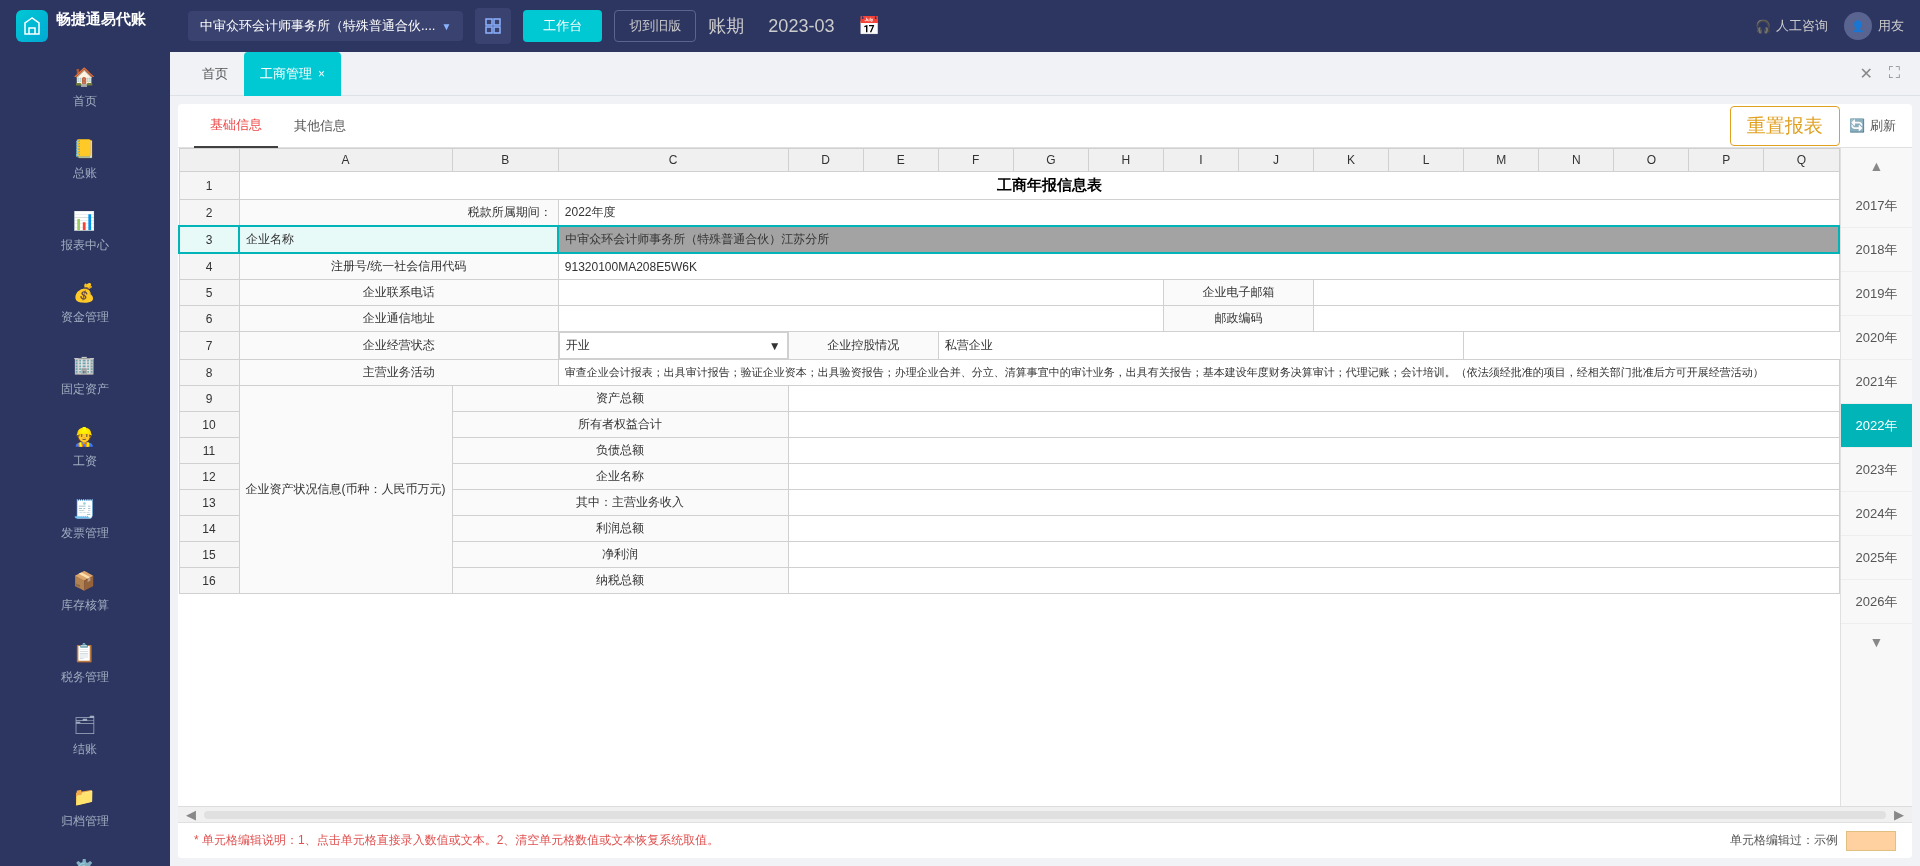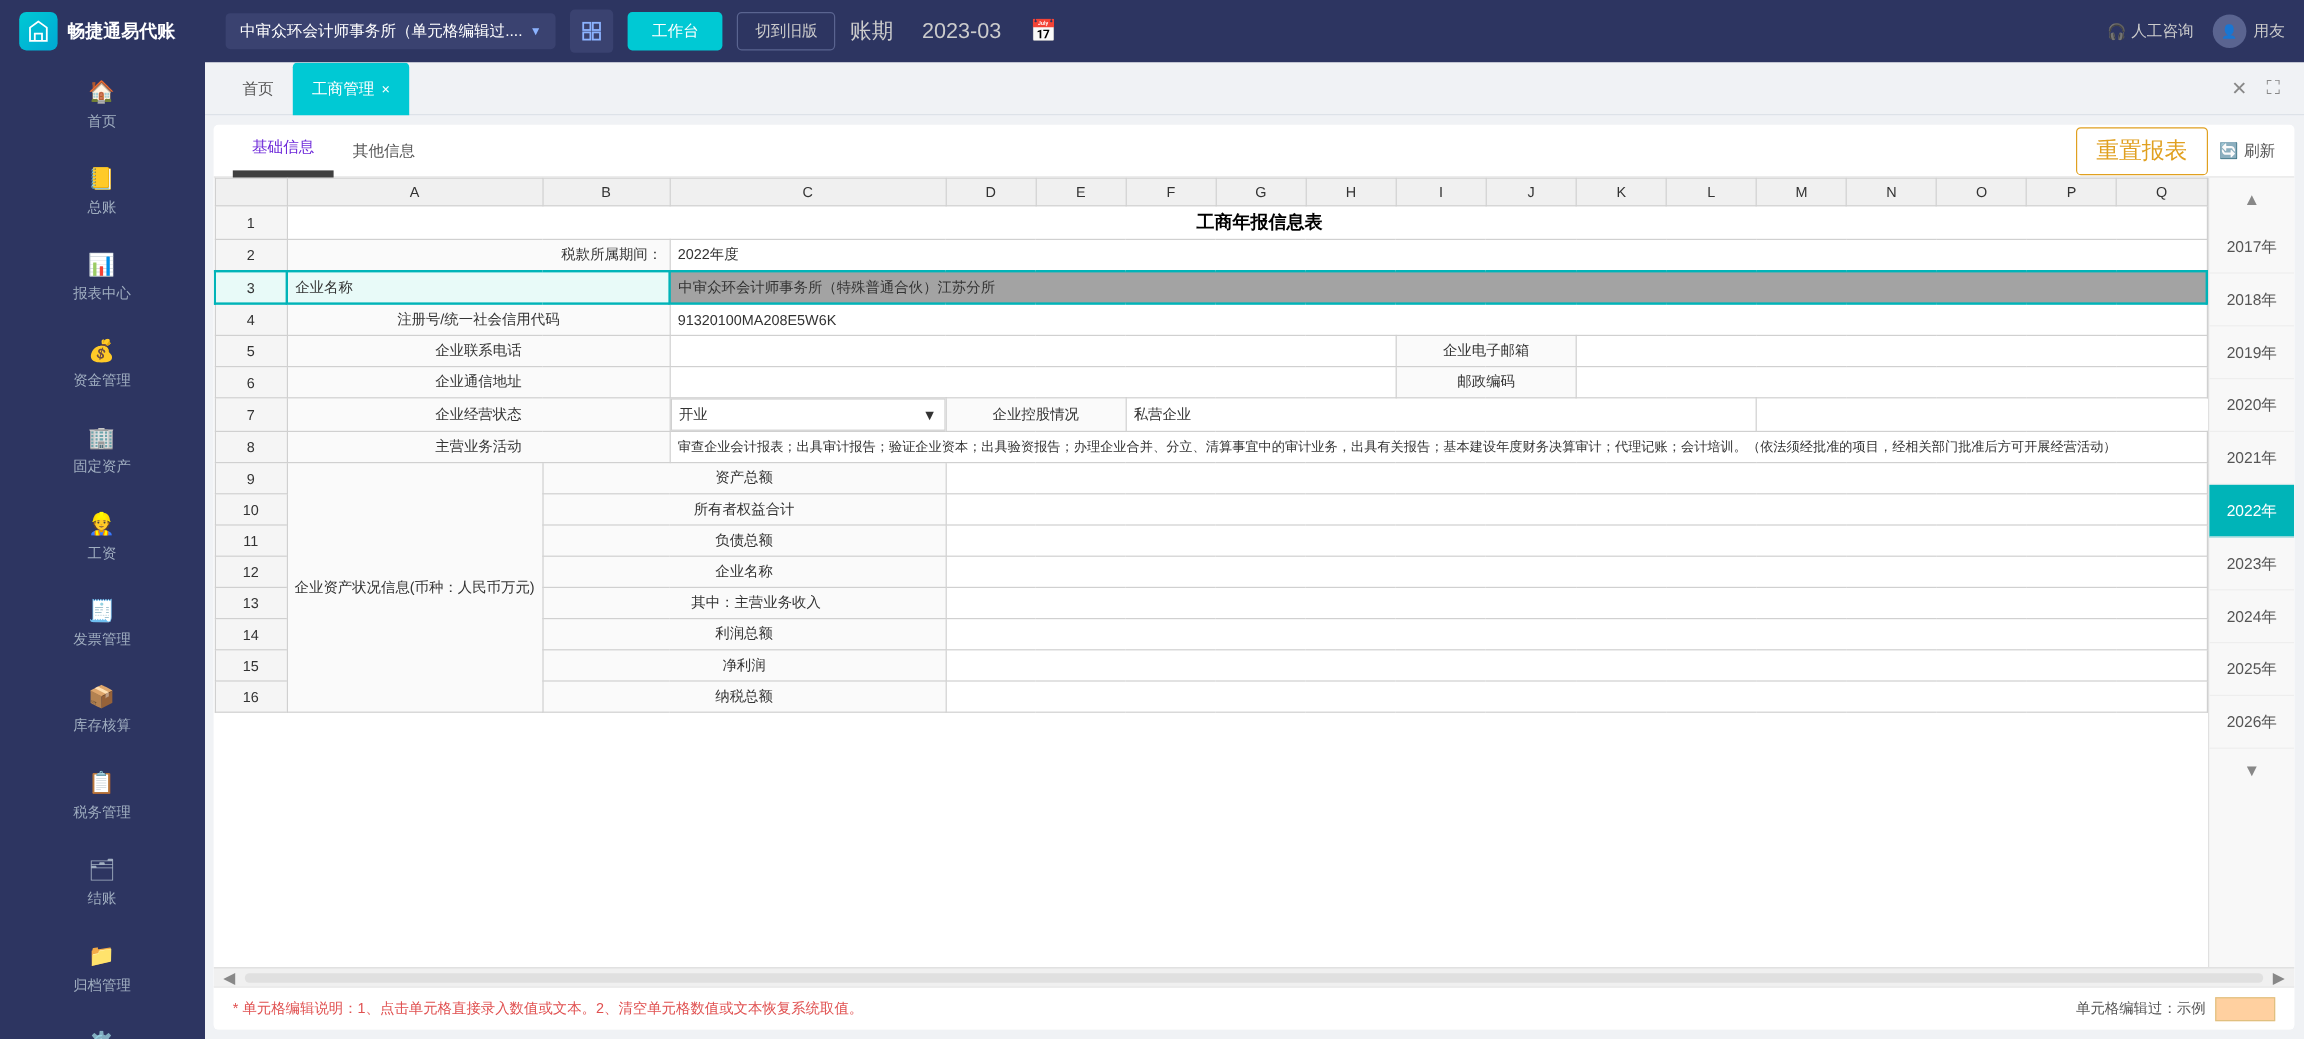--- a/index.html
+++ b/index.html
@@ -2,21 +2,21 @@
 <html><head>
   <meta charset="utf-8">
   <style>
     * { box-sizing: border-box; margin: 0; padding: 0; }
     body { font-family: 'Microsoft YaHei', sans-serif; font-size: 13px; background: #f0f2f5; display: flex; flex-direction: column; height: 866px; overflow: hidden; }
 
     
     .top-header {
       display: flex; align-items: center; background: #2d3561; height: 52px; padding: 0 16px; gap: 12px; flex-shrink: 0;
     }
-    .logo-area { display: flex; align-items: center; gap: 8px; color: #fff; font-size: 15px; font-weight: bold; min-width: 160px; }
+    .logo-area { display: flex; gap: 8px; color: #fff; font-size: 15px; font-weight: bold; min-width: 160px; }
     .logo-icon { width: 32px; height: 32px; background: linear-gradient(135deg, #00c9d4, #00a8d4); border-radius: 6px; display: flex; align-items: center; justify-content: center; }
     .company-selector { display: flex; align-items: center; background: #3a4270; border-radius: 4px; padding: 6px 12px; color: #fff; font-size: 13px; cursor: pointer; gap: 6px; }
     .company-selector .arrow { color: #8cb3ff; font-size: 10px; }
     .icon-btn { width: 36px; height: 36px; background: #3a4270; border-radius: 4px; display: flex; align-items: center; justify-content: center; cursor: pointer; color: #8cb3ff; font-size: 16px; }
     .workbench-btn { background: #00c9d4; color: #fff; border-radius: 4px; padding: 7px 20px; font-size: 13px; cursor: pointer; }
     .old-version-btn { border: 1px solid #5a6490; color: #ccc; border-radius: 4px; padding: 6px 14px; cursor: pointer; background: transparent; font-size: 13px; }
     .period-area { color: #ccc; font-size: 18px; display: flex; align-items: center; gap: 24px; }
     .spacer { flex: 1; }
     .right-area { display: flex; align-items: center; gap: 16px; color: #ccc; font-size: 13px; }
     .right-area .consult { display: flex; align-items: center; gap: 4px; }
@@ -41,21 +41,21 @@
     .tab-close { font-size: 12px; }
     .tab-bar-right { margin-left: auto; display: flex; gap: 8px; }
     .tab-bar-icon { font-size: 16px; color: #888; cursor: pointer; padding: 4px; }
 
     
     .inner-content { flex: 1; display: flex; flex-direction: column; overflow: hidden; background: #fff; margin: 8px; border-radius: 4px; }
 
     
     .sub-tabs { display: flex; align-items: center; padding: 0 16px; border-bottom: 1px solid #e0e0e0; height: 44px; flex-shrink: 0; }
     .sub-tab { padding: 0 16px; height: 44px; display: flex; align-items: center; cursor: pointer; font-size: 13px; color: #555; position: relative; }
-    .sub-tab.active { color: #6d28d9; border-bottom: 6px solid #404040; }
+    .sub-tab.active { color: #ef4444; border-bottom: 2px solid #404040; }
     .sub-tabs-right { margin-left: auto; display: flex; gap: 10px; align-items: center; }
     .reset-btn { border: 1px solid #e0a020; color: #e0a020; border-radius: 4px; padding: 6px 16px; cursor: pointer; background: #fff; font-size: 19px; }
     .refresh-btn { color: #555; cursor: pointer; font-size: 13px; display: flex; align-items: center; gap: 4px; }
 
     
     .spreadsheet-wrapper { flex: 1; display: flex; overflow: hidden; }
     .spreadsheet-main { flex: 1; overflow: auto; position: relative; }
     .year-sidebar { width: 72px; background: #f8f8f8; border-left: 1px solid #e0e0e0; display: flex; flex-direction: column; flex-shrink: 0; overflow: hidden; }
     .year-item { height: 44px; display: flex; align-items: center; justify-content: center; cursor: pointer; font-size: 13px; color: #555; border-bottom: 1px solid #eee; }
     .year-item.active { background: #00b4b8; color: #fff; }
@@ -89,21 +89,21 @@
   <div class="logo-area">
     <div class="logo-icon">
       <svg width="20" height="20" viewBox="0 0 20 20">
           <path d="M10 2L3 7v11h14V7z" fill="none" stroke="#fff" stroke-width="1.5"></path>
           <path d="M7 18v-6h6v6" fill="none" stroke="#fff" stroke-width="1.5"></path>
         </svg>
     </div>
     <span>畅捷通易代账</span>
   </div>
   <div class="company-selector">
-    <span>中审众环会计师事务所（单元格编辑过....</span>
+    <span>中审众环会计师事务所（特殊普通合伙....</span>
     <span class="arrow">▼</span>
   </div>
   <div class="icon-btn">
     <svg width="18" height="18" viewBox="0 0 18 18">
         <rect x="2" y="2" width="6" height="6" fill="none" stroke="#8cb3ff" stroke-width="1.5"></rect>
         <rect x="10" y="2" width="6" height="6" fill="none" stroke="#8cb3ff" stroke-width="1.5"></rect>
         <rect x="2" y="10" width="6" height="6" fill="none" stroke="#8cb3ff" stroke-width="1.5"></rect>
         <rect x="10" y="10" width="6" height="6" fill="none" stroke="#8cb3ff" stroke-width="1.5"></rect>
       </svg>
   </div>

